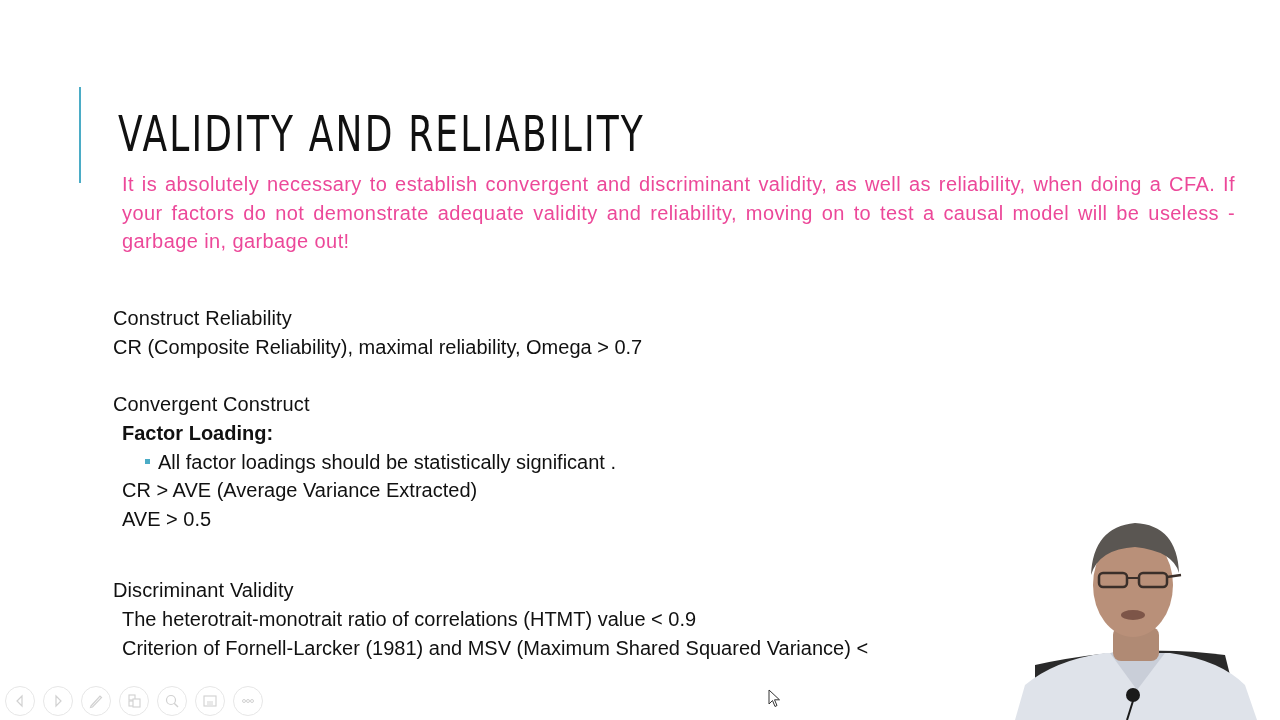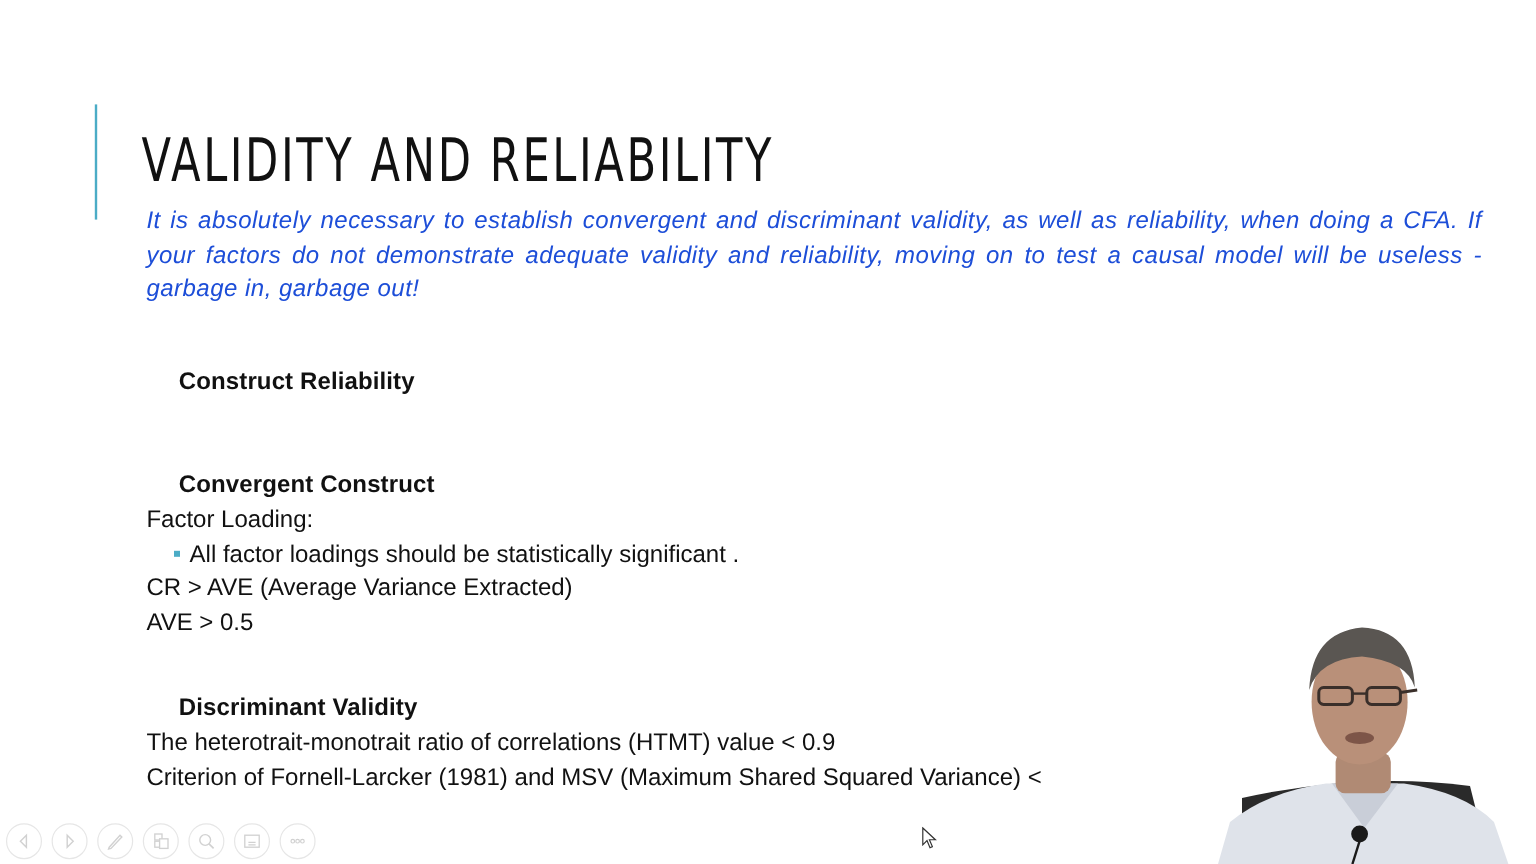--- a/index.html
+++ b/index.html
@@ -18,28 +18,28 @@
       font-family: "DejaVu Sans", sans-serif;
       font-size: 50px; font-weight: 400; letter-spacing: 3px;
       color: #111111; line-height: 62px;
       transform: scaleX(0.72); transform-origin: left top;
       white-space: nowrap;
     }
 
     .intro {
       position: absolute; left: 122px; top: 170px; width: 1113px;
       font-size: 20px; line-height: 28.5px; text-align: justify;
-      letter-spacing: 0.4px; color: #1d4ed8; font-style: italic;
+      letter-spacing: 0.4px; color: #ec4899;
     }
 
     .section { position: absolute; left: 113px; font-size: 20px; line-height: 28.8px; color: #111111; }
-    .section-title { font-weight: 700; letter-spacing: 0.1px; margin-left: 36px; }
+    .section-title { font-weight: 400; letter-spacing: 0.1px; }
     .line { white-space: nowrap; }
     .indent1 { padding-left: 9px; }
-    .sub-title { font-weight: 400; padding-left: 9px; }
+    .sub-title { font-weight: 700; padding-left: 9px; }
     .bullet { padding-left: 31px; position: relative; }
     .bullet-mark {
       position: absolute; left: 32px; top: 11px; width: 5px; height: 5px;
       background: #4bacc6;
     }
     .bullet-text { padding-left: 14px; }
 
     .presenter {
       position: absolute; left: 995px; top: 515px; width: 285px; height: 205px;
       overflow: hidden;
@@ -64,20 +64,21 @@
 <div class="slide">
 
   <div class="accent-bar"></div>
 
   <div class="title">VALIDITY AND RELIABILITY</div>
 
   <div class="intro">It is absolutely necessary to establish convergent and discriminant validity, as well as reliability, when doing a CFA. If your factors do not demonstrate adequate validity and reliability, moving on to test a causal model will be useless - garbage in, garbage out!</div>
 
   <div class="section" style="top:304px;">
     <div class="section-title line">Construct Reliability</div>
+    <div class="line">CR (Composite Reliability), maximal reliability, Omega &gt; 0.7</div>
   </div>
 
   <div class="section" style="top:390px;">
     <div class="section-title line">Convergent Construct</div>
     <div class="sub-title line">Factor Loading:</div>
     <div class="bullet line">
       <span class="bullet-mark"></span>
       <span class="bullet-text">All factor loadings should be statistically significant .</span>
     </div>
     <div class="indent1 line">CR &gt; AVE (Average Variance Extracted)</div>

